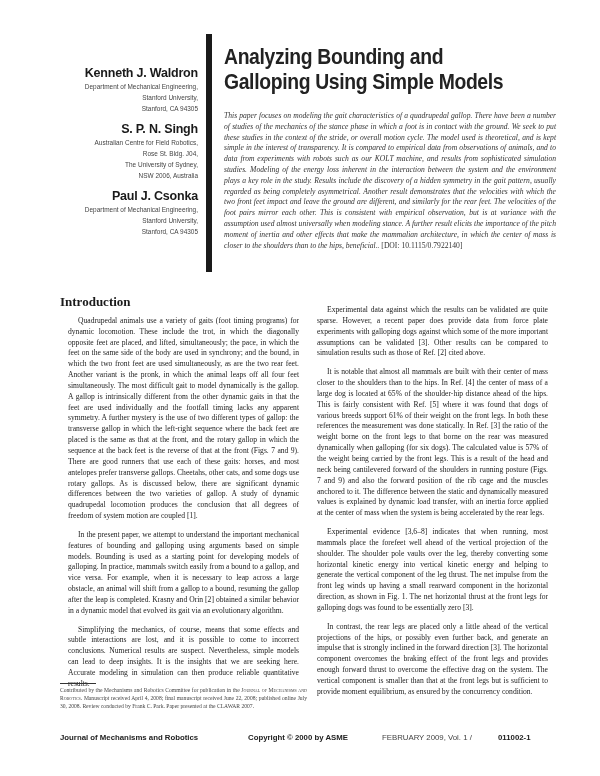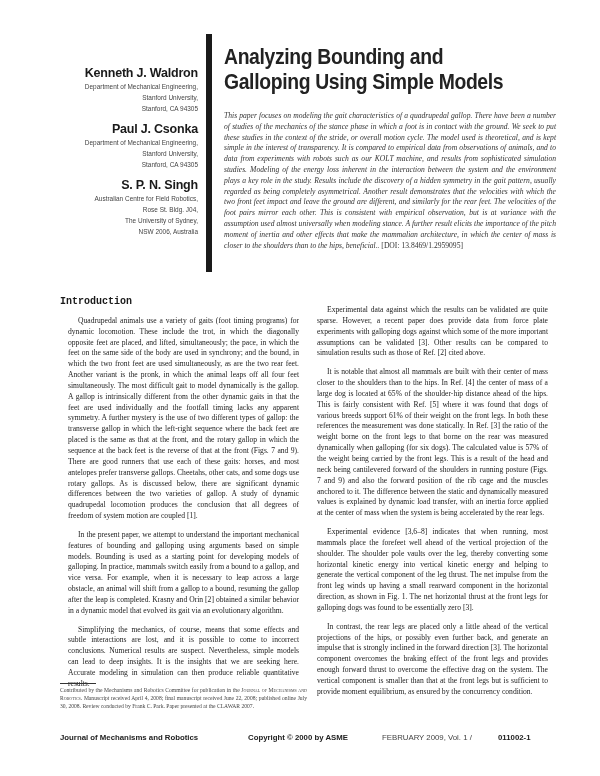--- a/index.html
+++ b/index.html
@@ -9,21 +9,21 @@
   .author-name { font-weight:bold; font-size:12.5px; letter-spacing:-0.2px; color:#1a1a1a; line-height:15px; }
   .affil-line { font-size:7px; color:#444; line-height:11px; transform:scaleX(0.92); transform-origin:right; }
   .vbar { position:absolute; left:206px; top:34px; width:6px; height:238px; background:#1a1a1a; }
   .title { position:absolute; left:224px; top:44px; width:360px; font-family:"Liberation Sans", sans-serif; font-weight:bold; font-size:22.5px; line-height:25px; letter-spacing:-0.4px; color:#222; transform:scaleX(0.86); transform-origin:left; white-space:nowrap; }
   .abstract { position:absolute; left:224px; top:111px; width:332px; font-family:"Liberation Serif", serif; font-style:italic; font-size:7.6px; line-height:10.8px; text-align:justify; color:#333; }
   .abstract .doi { font-style:normal; }
   .col { position:absolute; width:247px; font-family:"Liberation Serif", serif; font-size:7.6px; line-height:10.85px; text-align:justify; color:#222; hyphens:auto; }
   .col.left { left:60px; top:297px; }
   .col.right { left:309px; top:297px; }
   .col p { margin:8px; text-indent:10px; }
-  .section-heading { font-family:Liberation Mono, monospace; font-weight:bold; font-size:10px; margin:0 0 4px 0; color:#1a1a1a; }
+  .section-heading { font-family:Liberation Serif, serif; font-weight:bold; font-size:13px; margin:0 0 4px 0; color:#1a1a1a; }
   .right .section-heading { margin-top:12px; }
   .footnote-rule { position:absolute; left:60px; top:683px; width:36px; height:1px; background:#333; }
   .footnote { position:absolute; left:60px; top:686px; width:247px; font-family:"Liberation Serif", serif; font-size:5.6px; line-height:8px; text-align:justify; color:#444; }
   .footnote .sc { font-variant:small-caps; }
   .footer { position:absolute; top:733px; left:60px; width:496px; font-family:"Liberation Sans", sans-serif; font-size:7.8px; color:#222; }
   .footer span { position:absolute; white-space:nowrap; }
   .f-journal { left:0; font-weight:bold; }
   .f-copy { left:188px; font-weight:bold; }
   .f-issue { left:322px; color:#444; }
   .f-issue b { color:#222;padding-left:24px; }
@@ -32,44 +32,44 @@
 <body>
 
 <div class="authors">
   <div class="author">
     <div class="author-name">Kenneth J. Waldron</div>
     <div class="affil-line">Department of Mechanical Engineering,</div>
     <div class="affil-line">Stanford University,</div>
     <div class="affil-line">Stanford, CA 94305</div>
   </div>
   <div class="author">
-    <div class="author-name">Paul J. Csonka</div>
-    <div class="affil-line">Department of Mechanical Engineering,</div>
-    <div class="affil-line">Stanford University,</div>
-    <div class="affil-line">Stanford, CA 94305</div>
-  </div>
-  <div class="author">
     <div class="author-name">S. P. N. Singh</div>
     <div class="affil-line">Australian Centre for Field Robotics,</div>
     <div class="affil-line">Rose St. Bldg. J04,</div>
     <div class="affil-line">The University of Sydney,</div>
     <div class="affil-line">NSW 2006, Australia</div>
+  </div>
+  <div class="author">
+    <div class="author-name">Paul J. Csonka</div>
+    <div class="affil-line">Department of Mechanical Engineering,</div>
+    <div class="affil-line">Stanford University,</div>
+    <div class="affil-line">Stanford, CA 94305</div>
   </div>
 </div>
 
 <div class="vbar"></div>
 
 <div class="title">
   <div>Analyzing Bounding and</div>
   <div>Galloping Using Simple Models</div>
 </div>
 
 <div class="abstract">
   <span>This paper focuses on modeling the gait characteristics of a quadrupedal gallop. There have been a number of studies of the mechanics of the stance phase in which a foot is in contact with the ground. We seek to put these studies in the context of the stride, or overall motion cycle. The model used is theoretical, and is kept simple in the interest of transparency. It is compared to empirical data from observations of animals, and to data from experiments with robots such as our KOLT machine, and results from sophisticated simulation studies. Modeling of the energy loss inherent in the interaction between the system and the environment plays a key role in the study. Results include the discovery of a hidden symmetry in the gait pattern, usually regarded as being completely asymmetrical. Another result demonstrates that the velocities with which the two front feet impact and leave the ground are different, and similarly for the rear feet. The velocities of the foot pairs mirror each other. This is consistent with empirical observation, but is at variance with the assumption used almost universally when modeling stance. A further result elicits the importance of the pitch moment of inertia and other effects that make the mammalian architecture, in which the center of mass is closer to the shoulders than to the hips, beneficial..</span>
-  <span class="doi">[DOI: 13.8469/1.2959095]</span>
+  <span class="doi">[DOI: 10.1115/0.7922140]</span>
 </div>
 
 <div class="col left">
   <div class="section-heading">Introduction</div>
   <p>Quadrupedal animals use a variety of gaits (foot timing programs) for dynamic locomotion. These include the trot, in which the diagonally opposite feet are placed, and lifted, simultaneously; the pace, in which the feet on the same side of the body are used in synchrony; and the bound, in which the two front feet are used simultaneously, as are the two rear feet. Another variant is the pronk, in which the animal leaps off all four feet simultaneously. The most difficult gait to model dynamically is the gallop. A gallop is intrinsically different from the other dynamic gaits in that the feet are used individually and the footfall timing lacks any apparent symmetry. A further mystery is the use of two different types of gallop: the transverse gallop in which the left-right sequence where the back feet are placed is the same as that at the front, and the rotary gallop in which the sequence at the back feet is the reverse of that at the front (Figs. 7 and 9). There are good runners that use each of these gaits: horses, and most antelopes prefer transverse gallops. Cheetahs, other cats, and some dogs use rotary gallops. As is discussed below, there are significant dynamic differences between the two varieties of gallop. A study of dynamic quadrupedal locomotion produces the conclusion that all degrees of freedom of system motion are coupled [1].</p>
   <p>In the present paper, we attempt to understand the important mechanical features of bounding and galloping using arguments based on simple models. Bounding is used as a starting point for developing models of galloping. In practice, mammals switch easily from a bound to a gallop, and vice versa. For example, when it is necessary to leap across a large obstacle, an animal will shift from a gallop to a bound, resuming the gallop after the leap is completed. Krasny and Orin [2] obtained a similar behavior in a dynamic model that evolved its gait via an evolutionary algorithm.</p>
   <p>Simplifying the mechanics, of course, means that some effects and subtle interactions are lost, and it is possible to come to incorrect conclusions. Numerical results are suspect. Nevertheless, simple models can lead to deep insights. It is the insights that we are seeking here. Accurate modeling in simulation can then produce reliable quantitative results.</p>
 </div>
 
 <div class="col right">

